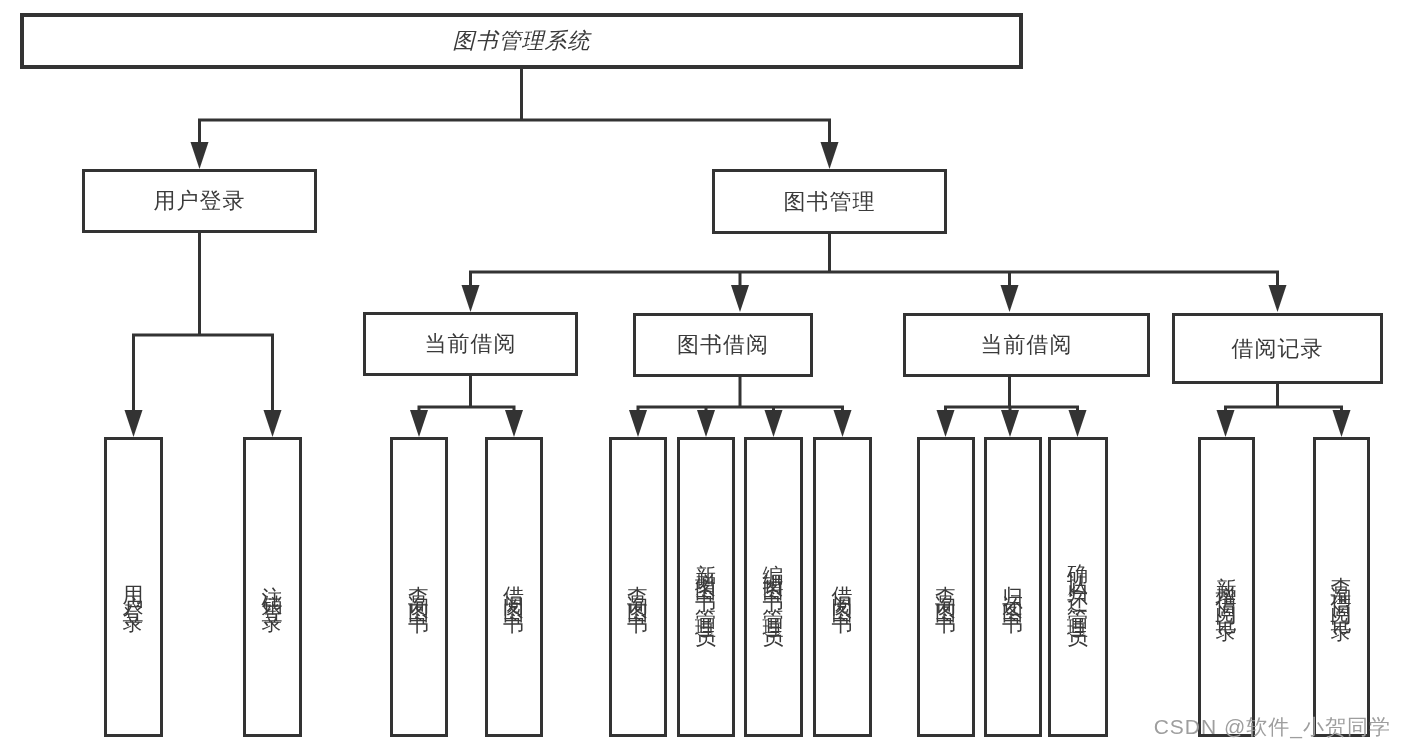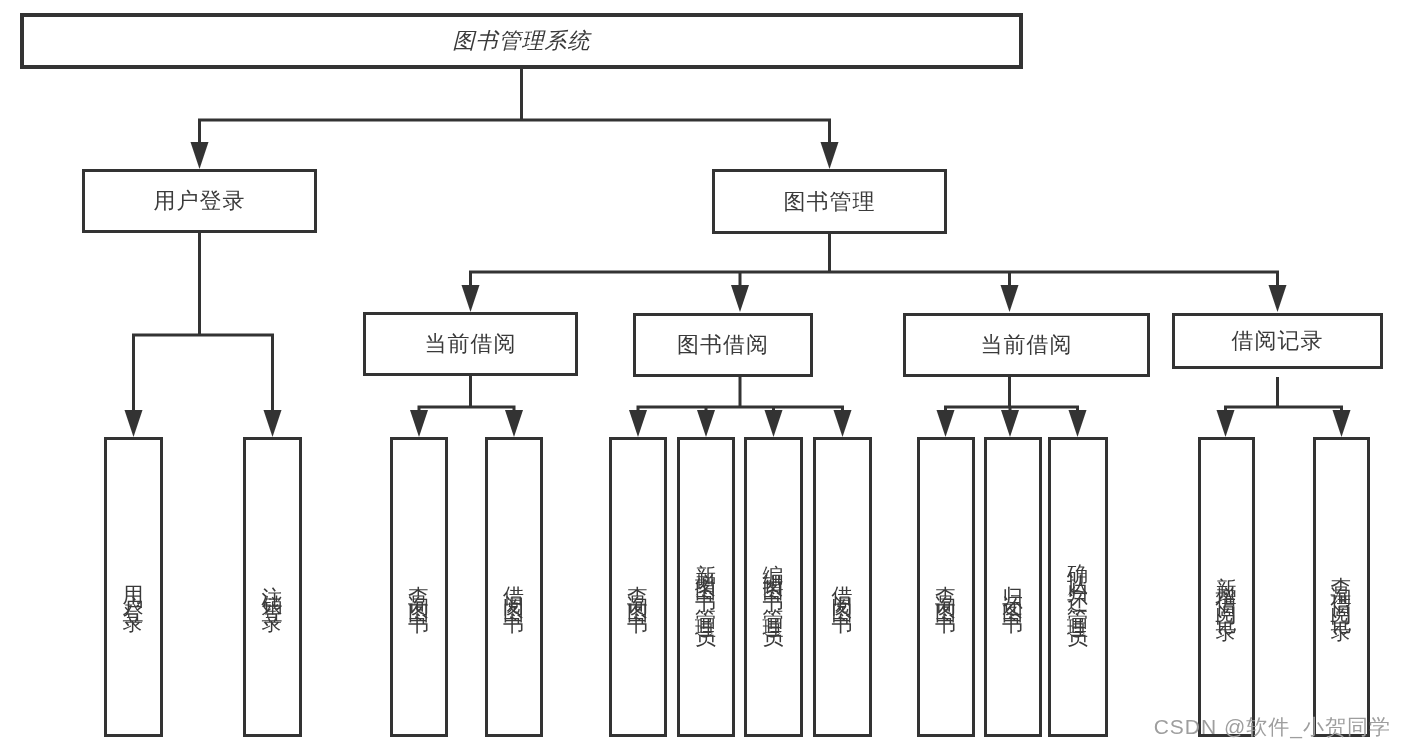--- a/index.html
+++ b/index.html
@@ -97,21 +97,21 @@
 
   <div class="box" style="left:363px;top:312px;width:215px;height:64px;">
     <span>当前借阅</span>
   </div>
   <div class="box" style="left:633px;top:313px;width:180px;height:64px;">
     <span>图书借阅</span>
   </div>
   <div class="box" style="left:903px;top:313px;width:247px;height:64px;">
     <span>当前借阅</span>
   </div>
-  <div class="box" style="left:1172px;top:313px;width:211px;height:56px;">
+  <div class="box" style="left:1172px;top:313px;width:211px;height:71px;">
     <span>借阅记录</span>
   </div>
 
   <div class="vbox" style="left:104px;top:437px;width:59px;height:300px;">
     <span>用户登录</span>
   </div>
   <div class="vbox" style="left:243px;top:437px;width:59px;height:300px;">
     <span>注销登录</span>
   </div>
 

